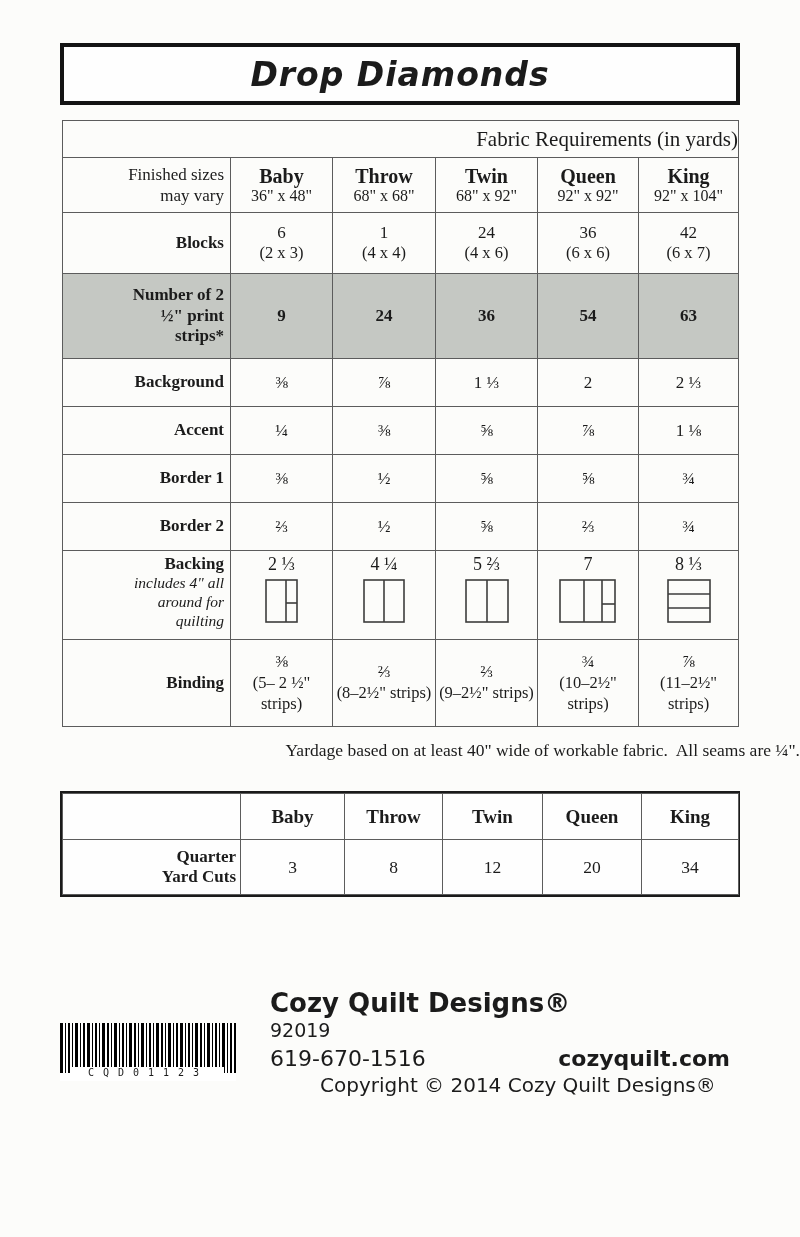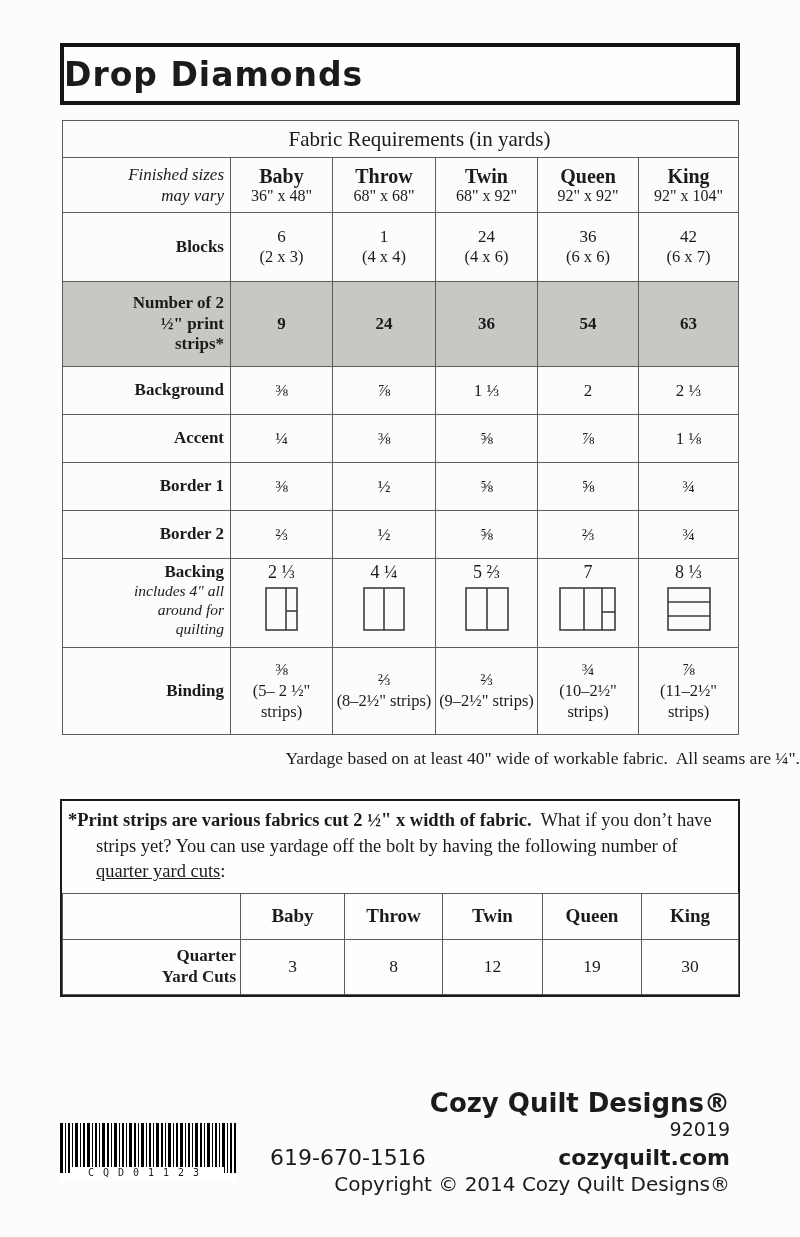--- a/index.html
+++ b/index.html
@@ -11,41 +11,41 @@
     overflow:hidden;
   }
   .page { width:800px; height:1237px; position:relative; }
 
   
   .title-box {
     margin:43px 60px 0 60px;
     height:62px;
     border:4px solid #141414;
     background:#fefefe;
-    display:flex; align-items:center; justify-content:flex-start;
+    display:flex; align-items:center; justify-content:center;font-style:italic;
   }
   .title-box h1 {
     font-family:"DejaVu Sans", sans-serif;
     font-weight:700; font-size:33px; letter-spacing:1px;
   }
 
   
   table { border-collapse:collapse; table-layout:fixed; }
   .ft { margin:15px 0 0 62px; width:676px; }
   .ft td { border:1px solid #5c5c5c; text-align:center; vertical-align:middle; font-size:17px; }
   .ft .caption-cell {
-    text-align:center; padding-left:38px; font-size:21px; height:37px;
+    text-align:right; padding-left:38px; font-size:21px; height:37px;
   }
   .ft tr.hdr { height:55px; }
   .ft .corner {
-    text-align:right; font-style:italic; padding:0 6px 0 46px; line-height:1.25;
+    text-align:right; padding:0 6px 0 46px; line-height:1.25;
   }
   .col-name { font-weight:700; font-size:20px; line-height:1.1; }
   .col-size { font-size:16px; }
-  .ft tr.r-blocks { height:69px;border-radius:15px; }
+  .ft tr.r-blocks { height:61px;border-radius:15px; }
   .ft tr.r-strips { height:85px; }
   .ft tr.r-strips td { background:#c5c8c3; }
   .ft tr.r-strips .val { font-weight:700; }
   .ft tr.r-simple { height:48px; }
   .ft tr.r-backing { height:89px; }
   .ft tr.r-backing td { vertical-align:top; padding-top:3px; }
   .ft tr.r-binding { height:87px; }
   .row-label {
     text-align:right !important; font-weight:700; padding:2px 6px 2px 46px; line-height:1.2;
   }
@@ -73,21 +73,21 @@
   .ct { width:100%; }
   .ct td { border:1px solid #5c5c5c; text-align:center; vertical-align:middle; font-size:17.5px; }
   .ct tr.hdr { height:46px; }
   .ct .col-name2 { font-weight:700; font-size:19px; }
   .ct tr.data { height:55px; }
   .ct .row-label2 { text-align:right; font-weight:700; padding:2px 4px 2px 84px; line-height:1.2; font-size:17px; }
 
   
   .footer { position:relative; margin-top:92px; height:160px;
     font-family:"DejaVu Sans", sans-serif; }
-  .footer-text { margin-left:270px; width:460px; text-align:right; }
+  .footer-text { margin-left:270px; width:460px; text-align:left; }
   .company { font-size:26px; font-weight:700; line-height:1.15; }
   .address { font-size:19px; line-height:1.2; margin-top:3px; }
   .zip { font-size:19px; line-height:1.2; }
   .phone-row { display:flex; justify-content:space-between; align-items:baseline; margin-top:4px; }
   .phone { font-size:22px; }
   .website { font-size:22px; font-weight:700; }
   .copyright { font-size:20px; margin-top:2px; padding-left:50px; }
 
   .barcode {
     position:absolute; left:60px; top:34px; width:176px; height:58px; background:#fff;
@@ -293,21 +293,20 @@
         <div>⅞</div>
         <div class="binding-sub">(11–2½" strips)</div>
       </td>
     </tr>
   </tbody>
     </table>
 
   <div class="footnote">Yardage based on at least 40" wide of workable fabric.&nbsp; All seams are ¼".</div>
 
   <div class="strips-box">
-    <p class="strips-par"><span class="lead">*Print strips are various fabrics cut 2 ½" x width of fabric.</span><span>&nbsp; What if you don’t have strips yet? You can use yardage off the bolt by having the following number of </span><span class="uln">quarter yard cuts</span><span>:</span></p>
 
     <table class="ct">
       <colgroup>
         <col style="width:178px">
           <col style="width:104px">
           <col style="width:98px">
         <col style="width:100px">
           <col style="width:99px">
           <col style="width:97px">
       </colgroup>
@@ -318,22 +317,22 @@
         <td class="col-name2">Throw</td>
         <td class="col-name2">Twin</td>
         <td class="col-name2">Queen</td>
         <td class="col-name2">King</td>
       </tr>
       <tr class="data">
         <td class="row-label2">Quarter Yard Cuts</td>
         <td>3</td>
         <td>8</td>
         <td>12</td>
-        <td>19</td>
-        <td>30</td>
+        <td>20</td>
+        <td>34</td>
       </tr>
     </tbody>
       </table>
   </div>
 
   <div class="footer">
     <div class="barcode">
       <svg class="barcode-bars" viewBox="0 0 176 50" preserveAspectRatio="none">
         <rect x="0" y="0" width="3" height="50"></rect>
           <rect x="5" y="0" width="1" height="50"></rect>

